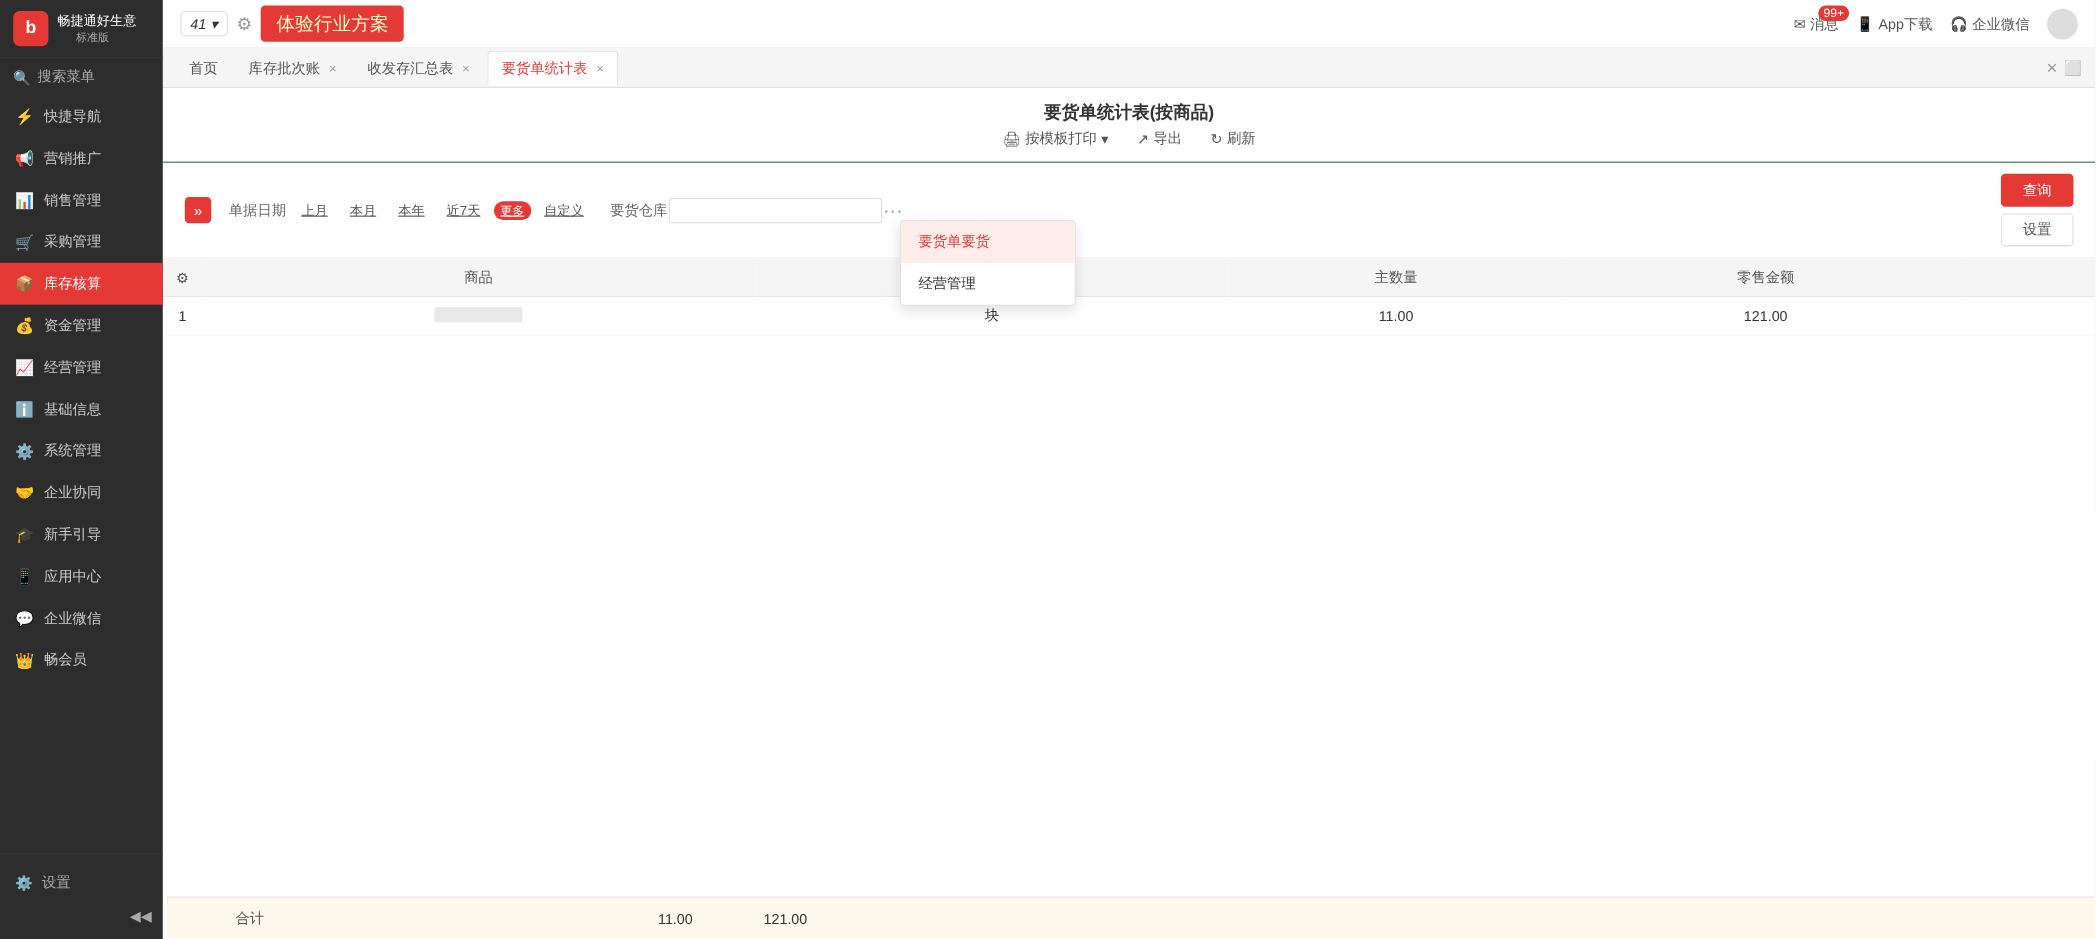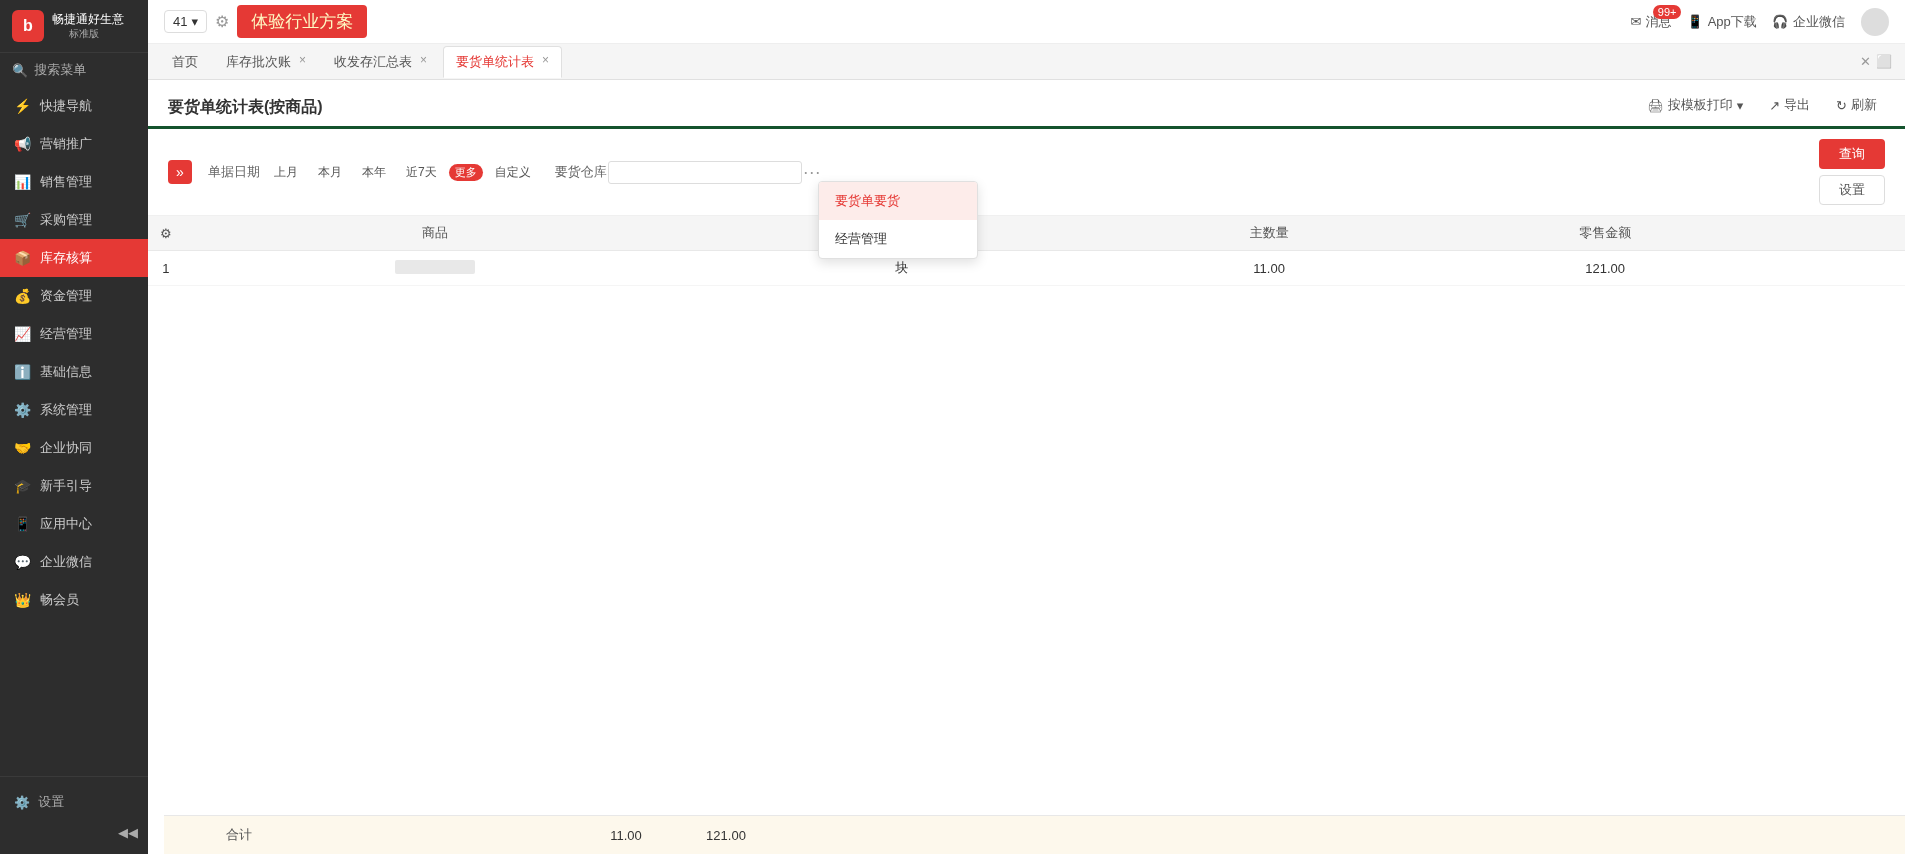--- a/index.html
+++ b/index.html
@@ -80,21 +80,21 @@
       align-items: center;
       justify-content: space-between;
       padding: 0 16px;
       border-bottom: 1px solid #eee;
       flex-shrink: 0;
     }
     .top-header-left { display: flex; align-items: center; gap: 8px; }
     .store-selector {
       display: flex; align-items: center; gap: 4px;
       border: 1px solid #ddd; border-radius: 4px; padding: 3px 8px;
-      cursor: pointer; color: #333; font-size: 13px;
+      cursor: pointer; color: #333; font-size: 13px; font-style: italic;
     }
     .settings-icon { color: #999; cursor: pointer; font-size: 16px; }
     .trial-btn {
       background: #e53935; color: #fef9c3;
       border: none; border-radius: 4px; padding: 5px 14px;
       cursor: pointer; font-size: 17px;
     }
     .top-header-right { display: flex; align-items: center; gap: 16px; color: #555; font-size: 13px; }
     .top-header-right .badge-item { display: flex; align-items: center; gap: 4px; cursor: pointer; position: relative; }
     .badge {
@@ -108,43 +108,44 @@
       background: #f5f5f5;
       border-bottom: 1px solid #e0e0e0;
       display: flex;
       align-items: center;
       padding: 0 12px;
       height: 36px;
       flex-shrink: 0;
       gap: 4px;
     }
     .tab {
-      display: flex; align-items: flex-start; gap: 4px;
+      display: flex; align-items: center; gap: 4px;
       padding: 6px 12px; cursor: pointer;
       font-size: 13px; color: #555;
       border-radius: 4px 4px 0 0;
       white-space: nowrap;
     }
     .tab.active { background: #fff; color: #e53935; border: 1px solid #e0e0e0; border-bottom: 1px solid #fff; }
     .tab .close-x { color: #999; margin-left: 4px; font-size: 12px; }
     .tab-close-btn { margin-left: auto; display: flex; align-items: center; gap: 6px; color: #999; }
 
     
     .page-content {
       flex: 1;
       overflow-y: auto;
       background: #fff;
       padding: 0;
       position: relative;
     }
 
     .page-header {
-      display: flex; align-items: flex-end; justify-content: space-between;
+      display: flex; align-items: center; justify-content: space-between;
       padding: 12px 20px 8px;
-      border-bottom: 3px solid #14532d;
+      border-bottom: 1px solid #14532d;
+      flex-direction: column;
     }
     .page-title { font-size: 16px; font-weight: bold; color: #333; }
     .page-actions { display: flex; align-items: center; gap: 10px; }
     .action-btn {
       display: flex; align-items: center; gap: 4px;
       color: #555; font-size: 13px; cursor: pointer;
       padding: 4px 8px; border-radius: 4px;
     }
 
     
@@ -161,21 +162,21 @@
       width: 24px; height: 24px;
       background: #e53935; color: #fff;
       border-radius: 4px; display: flex; align-items: center; justify-content: center;
       cursor: pointer; font-size: 14px; flex-shrink: 0;
     }
     .filter-group { display: flex; align-items: center; gap: 6px; }
     .filter-label { color: #666; font-size: 13px; white-space: nowrap; }
     .date-shortcuts { display: flex; align-items: center; gap: 4px; }
     .date-btn {
       padding: 2px 8px; border-radius: 3px; cursor: pointer;
-      font-size: 12px; color: #555; border: none; background: transparent;
+      font-size: 12px; color: #555; border: none; background: transparent; text-decoration: underline;
     }
     .date-btn.hot-tag {
       background: #e53935; color: #fff; border-radius: 10px;
       padding: 1px 6px; font-size: 11px;
     }
     .date-range { color: #999; font-size: 12px; margin-top: 2px; }
 
     .filter-type-group {
       display: flex; align-items: center; gap: 6px; flex: 1;
     }
@@ -480,21 +481,21 @@
             </td>
             <td>块</td>
             <td class="text-link">11.00</td>
             <td class="text-link">121.00</td>
             <td colspan="10"></td>
           </tr>
         </tbody>
       </table>
     </div>
 
-    <div style="position:absolute; bottom:0; left:16px; right:0;">
+    <div style="position:absolute; bottom:0; left:4px; right:0;">
       <div class="table-footer">
         <span class="footer-label">合计</span>
         <span class="footer-val" style="margin-left: 150px;">11.00</span>
         <span class="footer-val">121.00</span>
       </div>
     </div>
 
   </div>
 </div>
 

